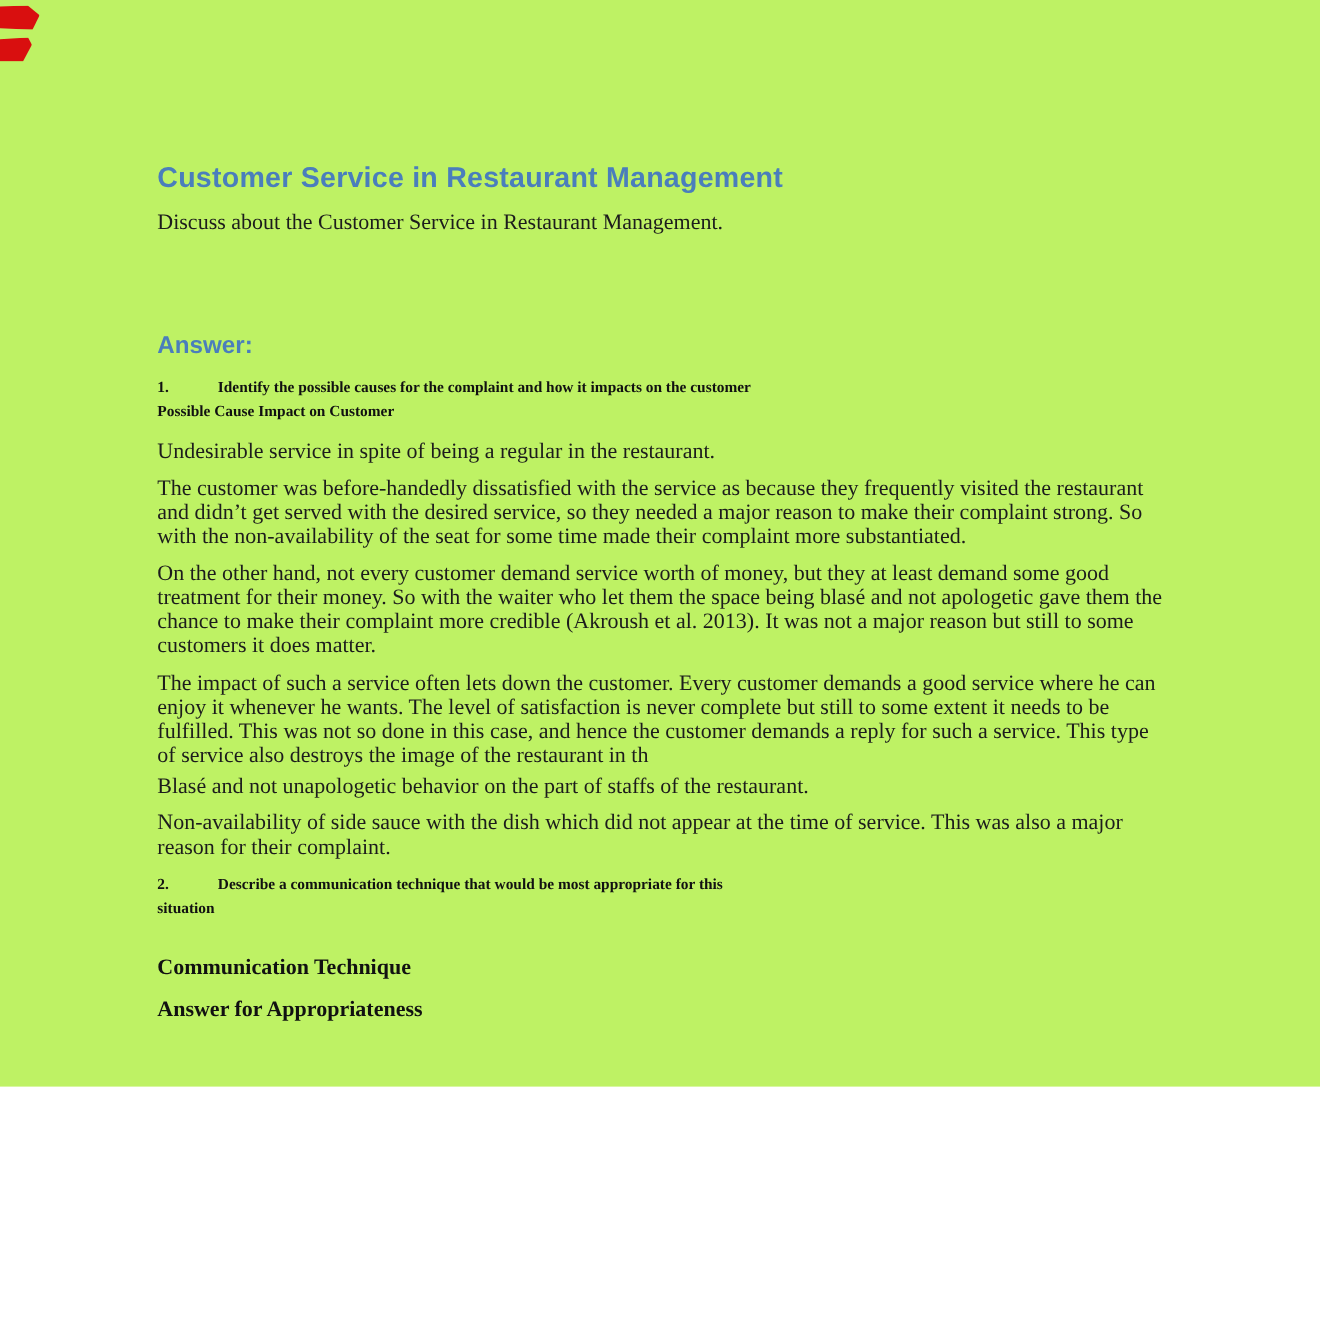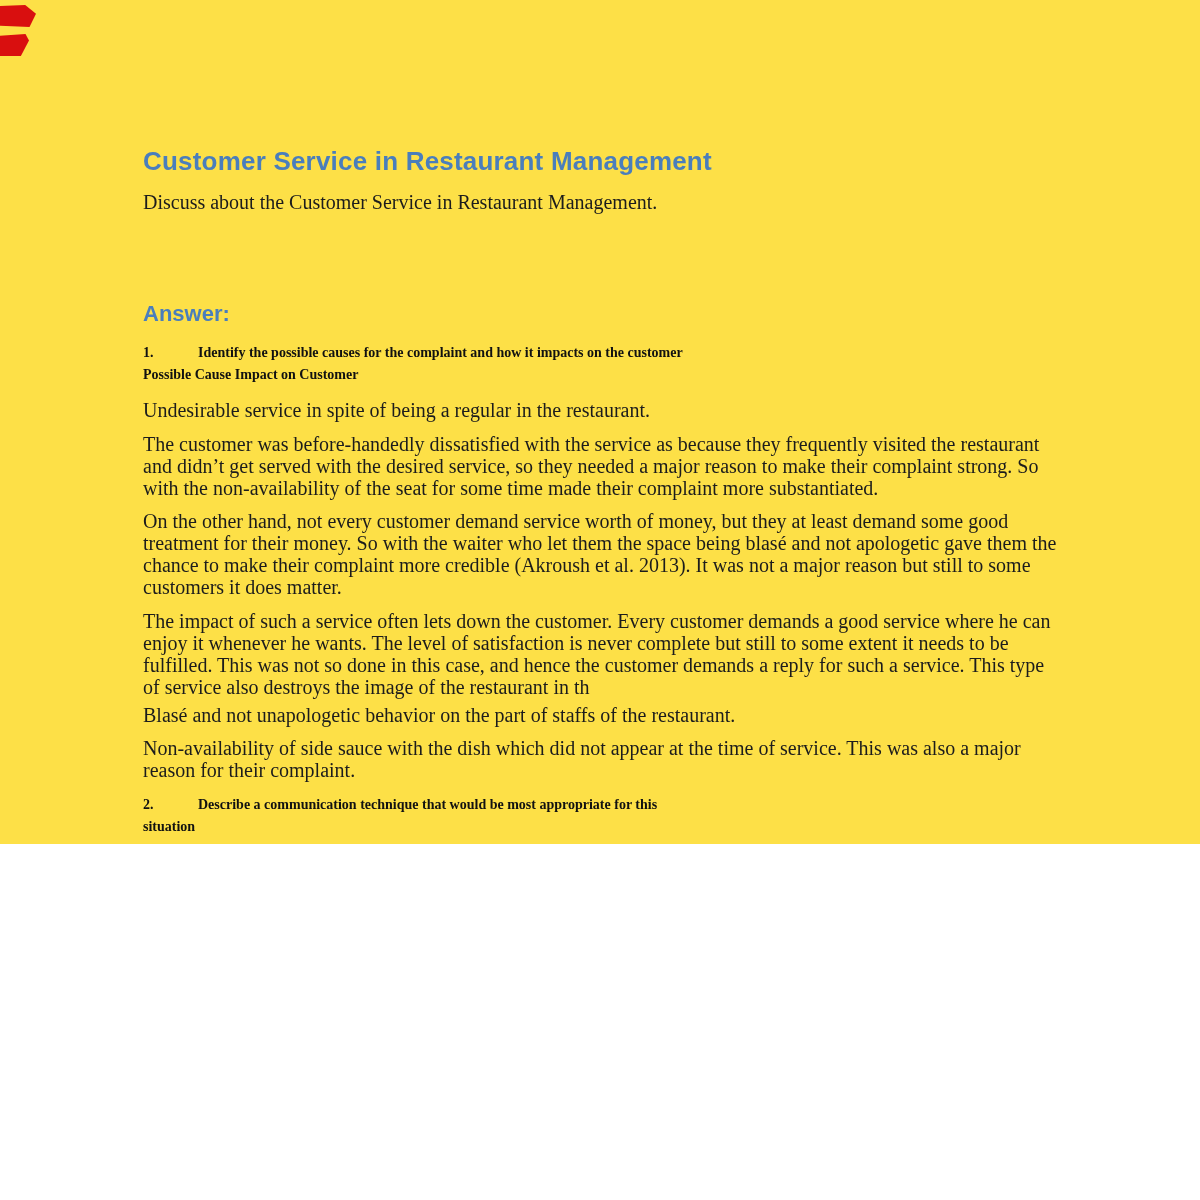--- a/index.html
+++ b/index.html
@@ -3,22 +3,22 @@
 <meta charset="utf-8">
 <style>
   html, body {
     margin: 0;
     padding: 0;
     background: #ffffff;
   }
   .page {
     position: relative;
     width: 1200px;
-    height: 844px;
-    background: #fde047;
+    height: 988px;
+    background: #bef264;
     overflow: hidden;
   }
   .red-mark {
     position: absolute;
     left: 0;
   }
   .red-mark.m1 {
     top: 5px;
     width: 36px;
     height: 22px;
@@ -122,17 +122,18 @@
 
 
     <p class="para mt17">Blasé and not unapologetic behavior on the part of staffs of the restaurant.</p>
 
 
     <p class="para mt11">Non-availability of side sauce with the dish which did not appear at the time of service. This was also a major reason for their complaint.</p>
 
     <p class="num-heading mt13"><span class="num">2.</span><span>Describe a communication technique that would be most appropriate for this
 situation</span></p>
 
+    <p class="subhead">Communication Technique</p>
 
     <p class="subhead mt18">Answer for Appropriateness</p>
 
   </div>
 </div>
 
 </body></html>

